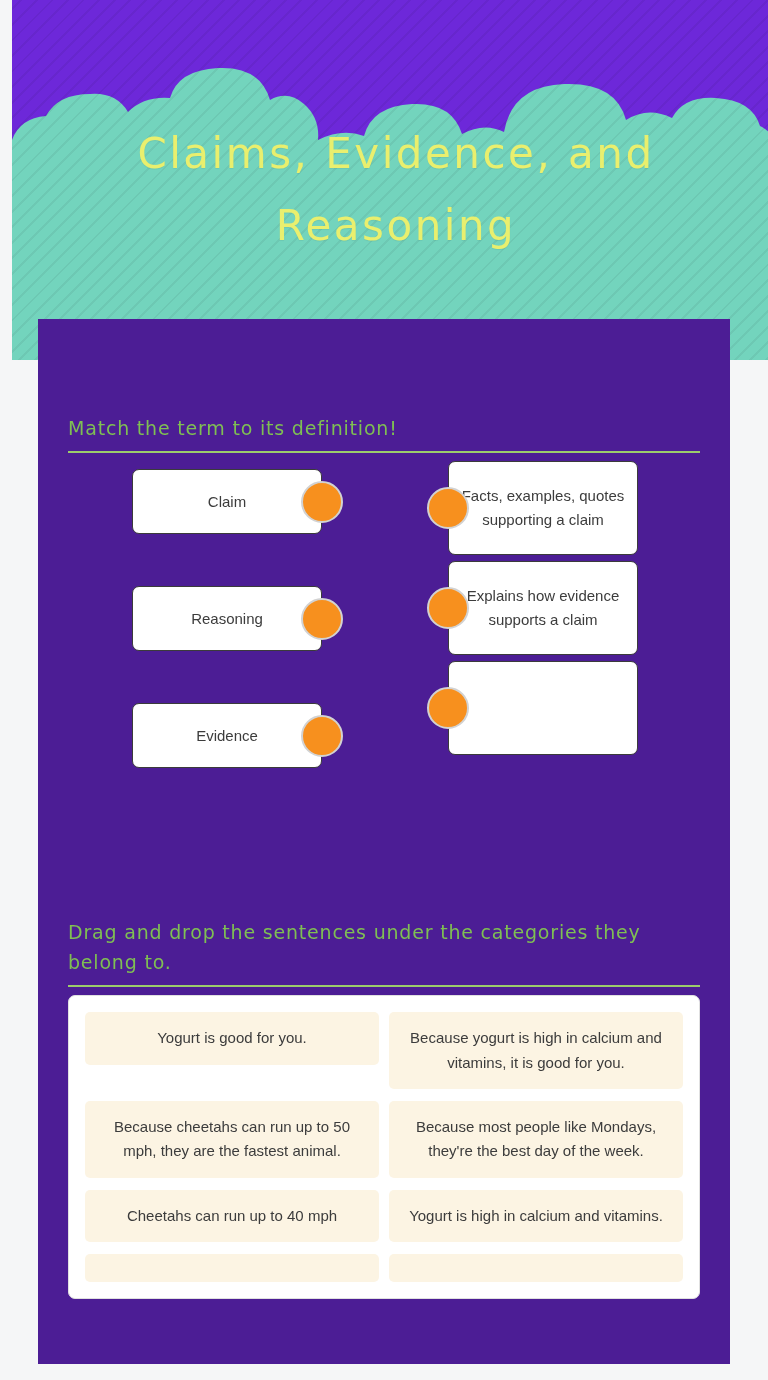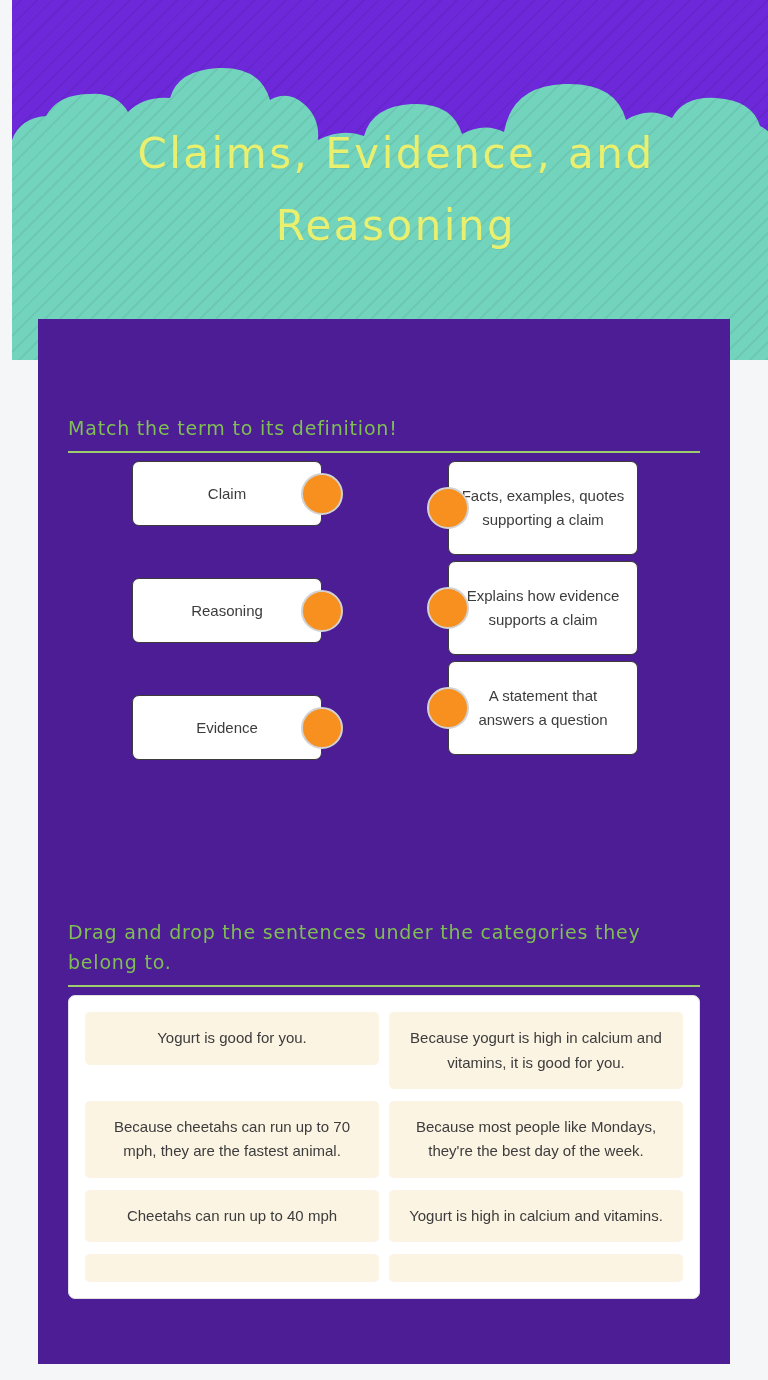--- a/index.html
+++ b/index.html
@@ -102,21 +102,21 @@
   
   .match-wrap {
     position: relative;
     width: 100%;
     height: 355px;
   }
   .match-col {
     position: absolute;
     top: 0;
   }
-  .match-col.left  { left: 64px;  width: 190px; }
+  .match-col.left  { left: 64px;  width: 190px; margin-top: 8px; }
   .match-col.right { left: 380px; width: 190px; }
 
   .match-card {
     position: relative;
     border: 1.4px solid #3b3b3b;
     border-radius: 7px;
     background: #ffffff;
     color: #3c3c3c;
     font-size: 15px;
     line-height: 1.6;
@@ -233,21 +233,20 @@
             <span>Facts, examples, quotes supporting a claim</span>
             <span class="dot left-side"></span>
           </div>
 
           <div class="match-card def">
             <span>Explains how evidence supports a claim</span>
             <span class="dot left-side"></span>
           </div>
 
           <div class="match-card def">
-            <span>A statement that answers a question</span>
             <span class="dot left-side"></span>
           </div>
 
         </div>
 
       </div>
     </div>
 
     <div class="section" style="padding-top:102px;">
 
@@ -255,21 +254,21 @@
       <div class="section-rule"></div>
 
       <div class="dnd-box">
 
         <div class="dnd-row">
           <div class="dnd-tile">Yogurt is good for you.</div>
           <div class="dnd-tile">Because yogurt is high in calcium and vitamins, it is good for you.</div>
         </div>
 
         <div class="dnd-row">
-          <div class="dnd-tile">Because cheetahs can run up to 70 mph, they are the fastest animal.</div>
+          <div class="dnd-tile">Because cheetahs can run up to 50 mph, they are the fastest animal.</div>
           <div class="dnd-tile">Because most people like Mondays, they're the best day of the week.</div>
         </div>
 
         <div class="dnd-row">
           <div class="dnd-tile">Cheetahs can run up to 40 mph</div>
           <div class="dnd-tile">Yogurt is high in calcium and vitamins.</div>
         </div>
 
         <div class="dnd-row">
           <div class="dnd-tile" style="min-height:28px;"></div>

